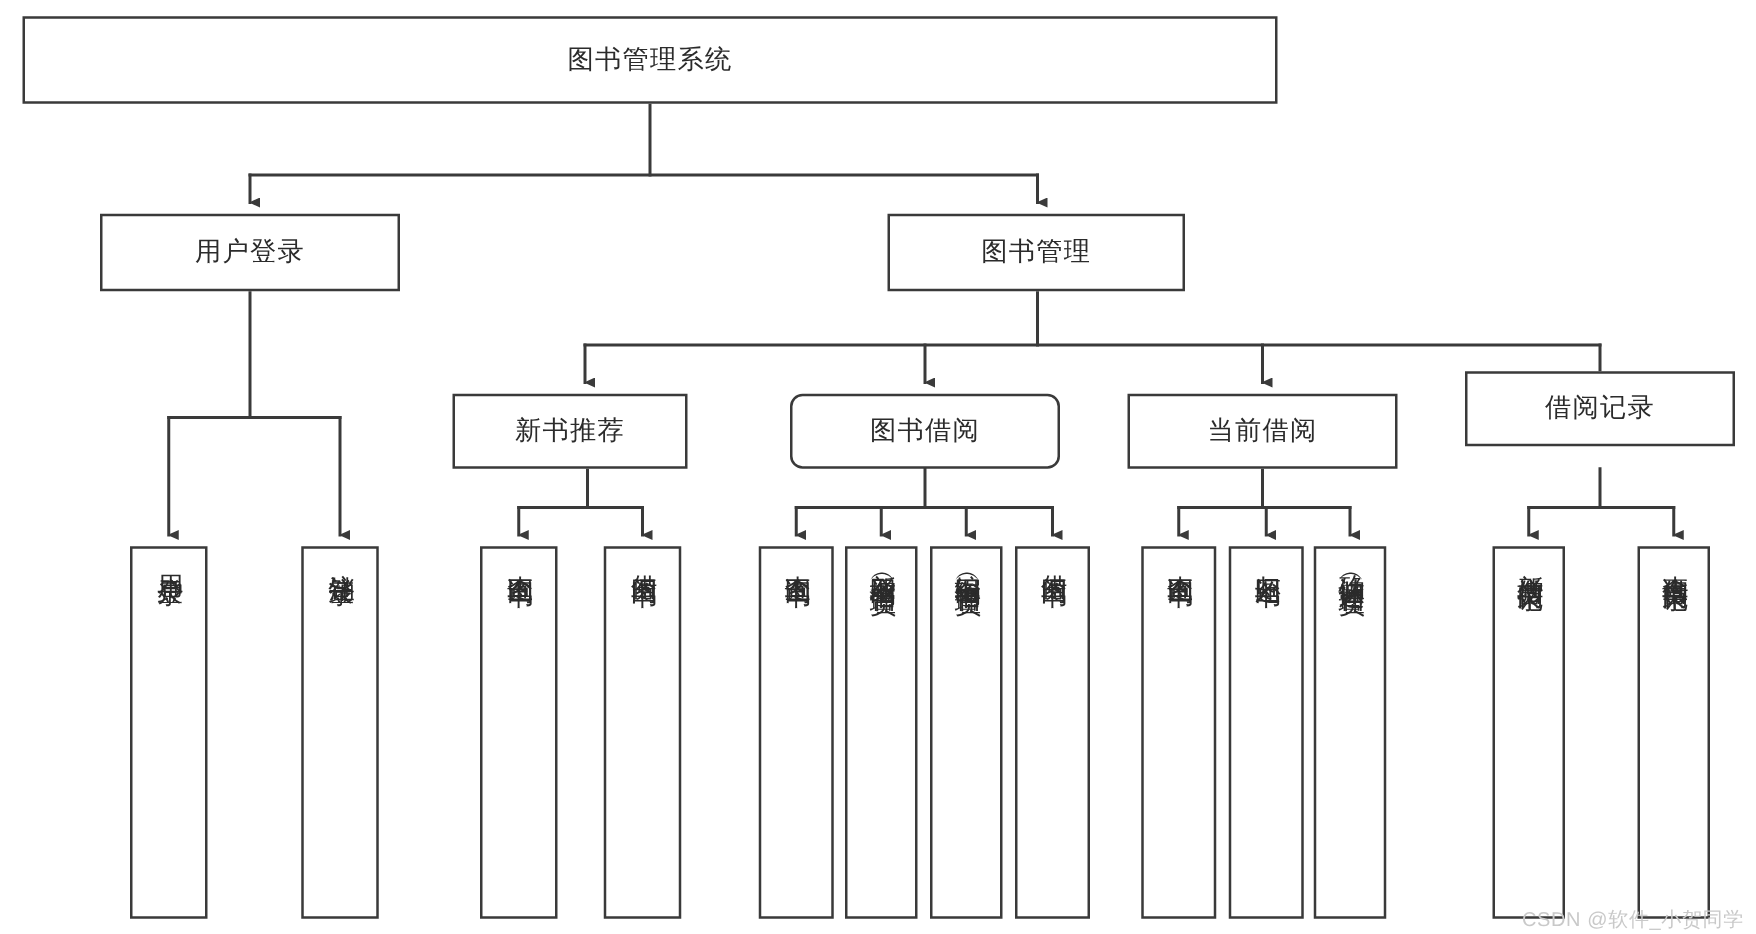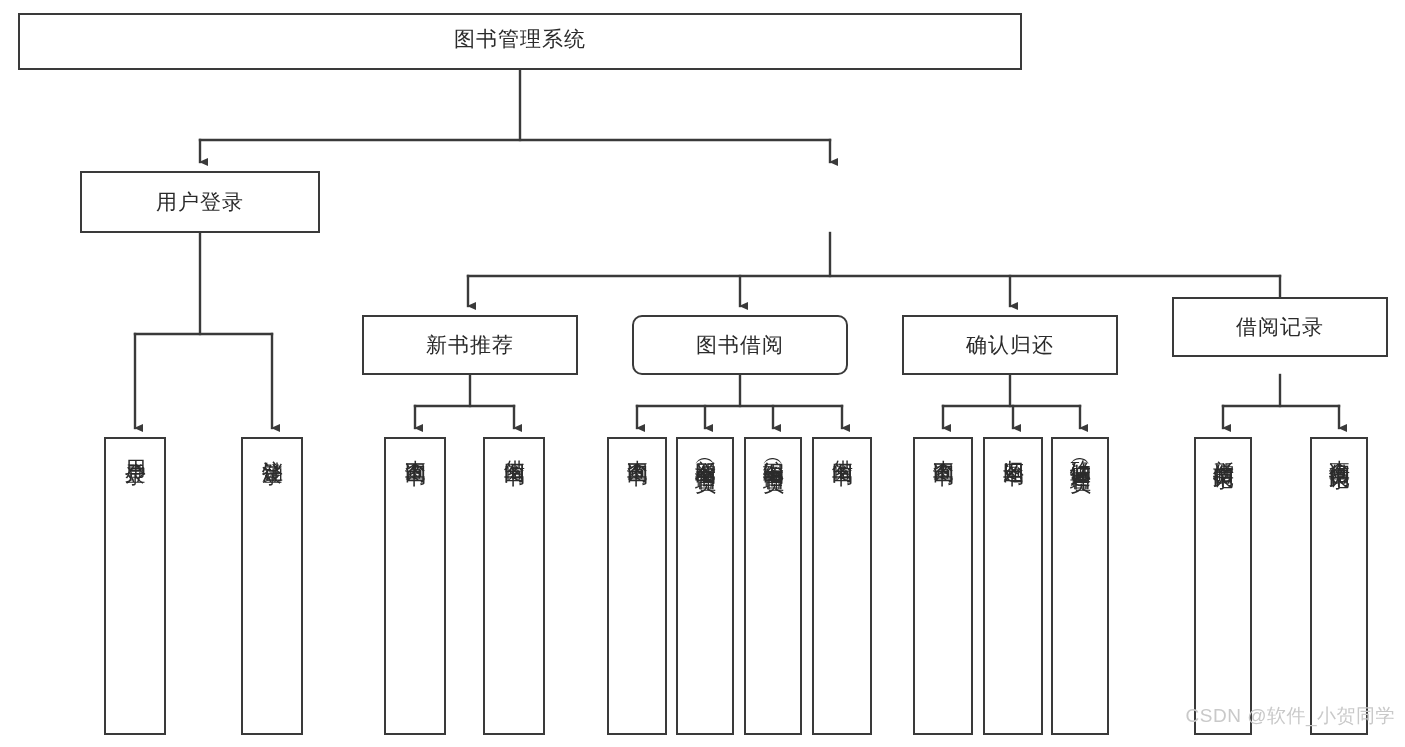--- a/index.html
+++ b/index.html
@@ -56,22 +56,22 @@
     writing-mode: vertical-rl;
     text-orientation: upright;
     white-space: nowrap;
   }
   .node-label {
     display: block;
   }
   #watermark {
     position: absolute;
     right: 10px;
-    bottom: 18px;
-    font-size: 19px;
+    bottom: 0;
+    font-size: 16px;
     color: #c9c9c9;
     letter-spacing: 0.5px;
     white-space: nowrap;
     pointer-events: none;
     user-select: none;
   }
 </style>
 </head>
 <body>
 
@@ -120,36 +120,39 @@
       <path d="M 1013 406 L 1013 428" marker-end="url(#arrowhead)"></path>
       <path d="M 1080 406 L 1080 428" marker-end="url(#arrowhead)"></path>
 
       <path d="M 1280 375 L 1280 406"></path>
       <path d="M 1223 406 L 1339 406"></path>
       <path d="M 1223 406 L 1223 428" marker-end="url(#arrowhead)"></path>
       <path d="M 1339 406 L 1339 428" marker-end="url(#arrowhead)"></path>
     </g>
   </svg>
 
-  <div class="node horizontal" style="left:18px; top:13px; width:1004px; height:57px;font-family:Liberation Mono, monospace;">
+  <div class="node horizontal" style="left:18px; top:13px; width:1004px; height:70px;">
     <span class="node-label">图书管理系统</span>
   </div>
 
   <div class="node horizontal" style="left:80px; top:171px; width:240px; height:62px;">
     <span class="node-label">用户登录</span>
   </div>
-
-  <div class="node horizontal" style="left:362px; top:315px; width:216px; height:60px;">
+  <div class="node horizontal" style="left:710px; top:171px; width:238px; height:62px;">
+    <span class="node-label">图书管理</span>
+  </div>
+
+  <div class="node horizontal" style="left:362px; top:315px; width:188px; height:60px;">
     <span class="node-label">新书推荐</span>
   </div>
   <div class="node horizontal" style="left:632px; top:315px; width:216px; height:60px;border-radius:10px;">
     <span class="node-label">图书借阅</span>
   </div>
   <div class="node horizontal" style="left:902px; top:315px; width:216px; height:60px;">
-    <span class="node-label">确认归还</span>
+    <span class="node-label">当前借阅</span>
   </div>
   <div class="node horizontal" style="left:1172px; top:297px; width:216px; height:60px;">
     <span class="node-label">借阅记录</span>
   </div>
 
   <div class="node vertical" style="left:104px; top:437px; width:62px; height:298px;">
     <span class="node-label">用户登录</span>
   </div>
   <div class="node vertical" style="left:241px; top:437px; width:62px; height:298px;">
     <span class="node-label">注销登录</span>

